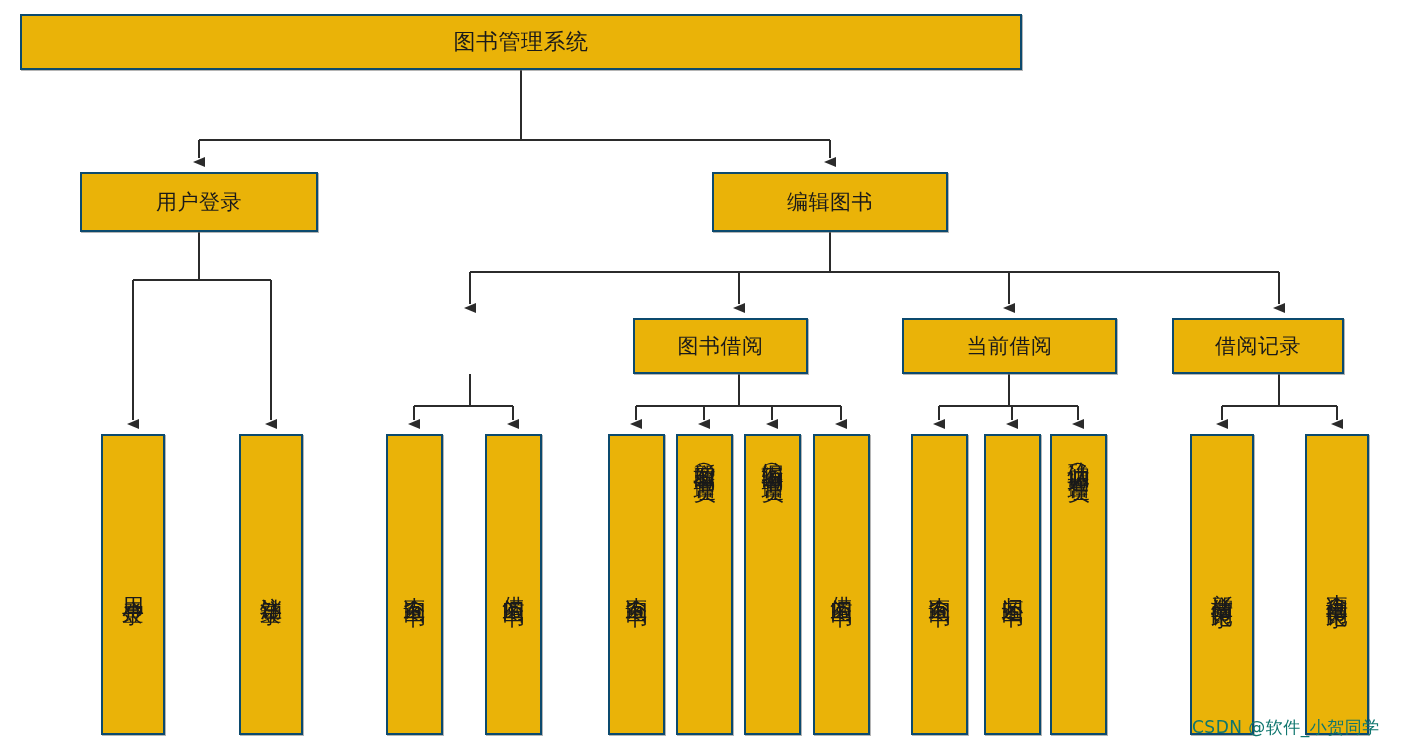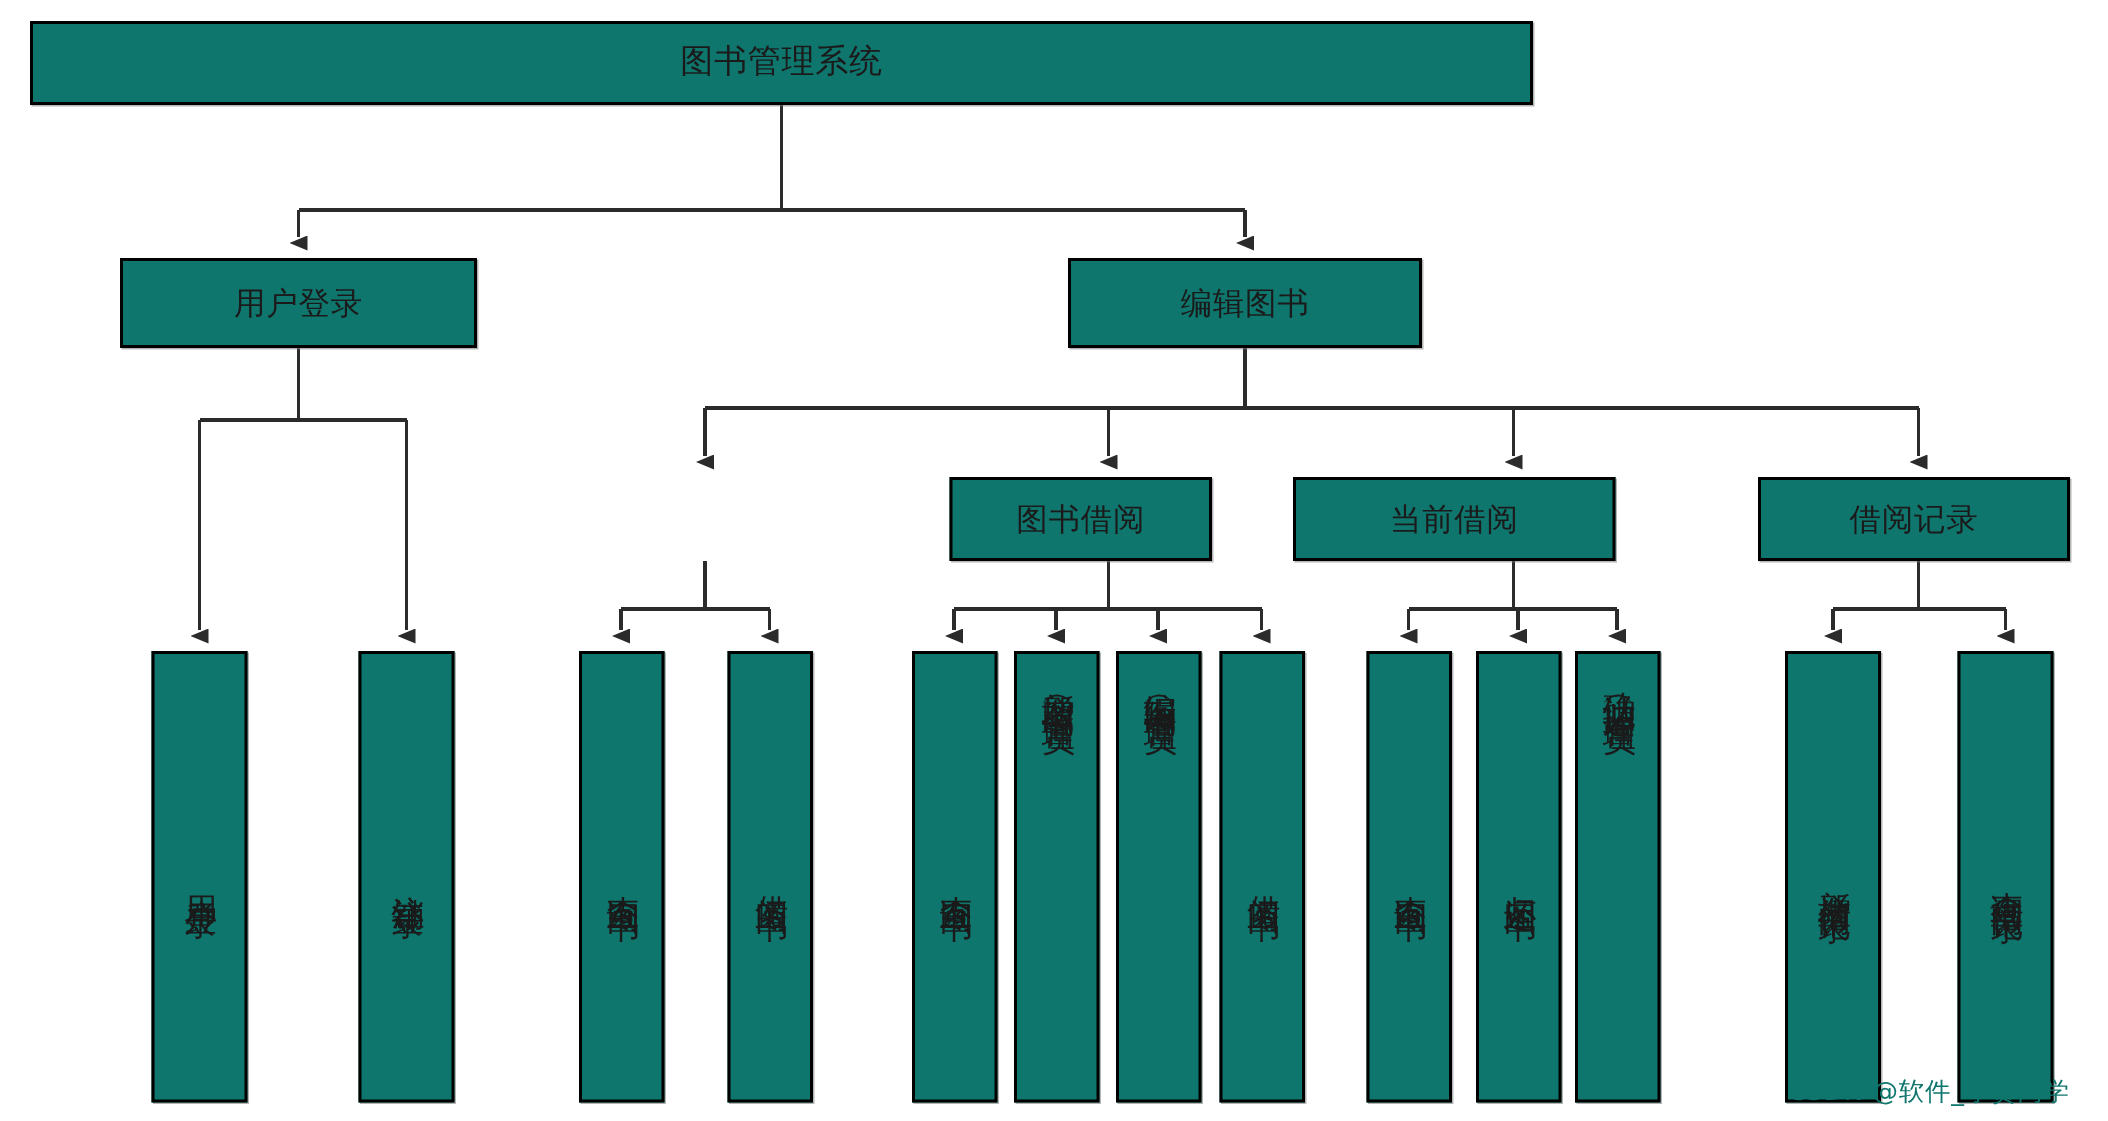--- a/index.html
+++ b/index.html
@@ -22,22 +22,22 @@
     position: absolute;
     left: 0;
     top: 0;
     width: 1405px;
     height: 747px;
     pointer-events: none;
   }
   .node {
     position: absolute;
     box-sizing: border-box;
-    background: #0f766e;
-    border: 2px solid #000000;
+    background: #eab308;
+    border: 2px solid #0c4a6e;
     box-shadow: 1px 1px 0 rgba(120,120,120,0.55);
     display: flex;
     align-items: center;
     justify-content: center;
     color: #1a1a1a;
   }
   .node .lbl {
     display: block;
     text-align: center;
     line-height: 1.15;
@@ -140,24 +140,24 @@
   <div class="node horiz" style="left:80px; top:172px; width:238px; height:60px;">
     <span class="lbl">用户登录</span>
   </div>
   <div class="node horiz" style="left:712px; top:172px; width:236px; height:60px;">
     <span class="lbl">编辑图书</span>
   </div>
 
   <div class="node horiz" style="left:633px; top:318px; width:175px; height:56px;">
     <span class="lbl">图书借阅</span>
   </div>
-  <div class="node horiz" style="left:862px; top:318px; width:215px; height:56px;">
+  <div class="node horiz" style="left:902px; top:318px; width:215px; height:56px;">
     <span class="lbl">当前借阅</span>
   </div>
-  <div class="node horiz" style="left:1172px; top:318px; width:208px; height:56px;">
+  <div class="node horiz" style="left:1172px; top:318px; width:172px; height:56px;">
     <span class="lbl">借阅记录</span>
   </div>
 
   <div class="node vert mid" style="left:101px; top:434px; width:64px; height:301px;">
     <span class="lbl">用户登录</span>
   </div>
   <div class="node vert mid" style="left:239px; top:434px; width:64px; height:301px;">
     <span class="lbl">注销登录</span>
   </div>
 

